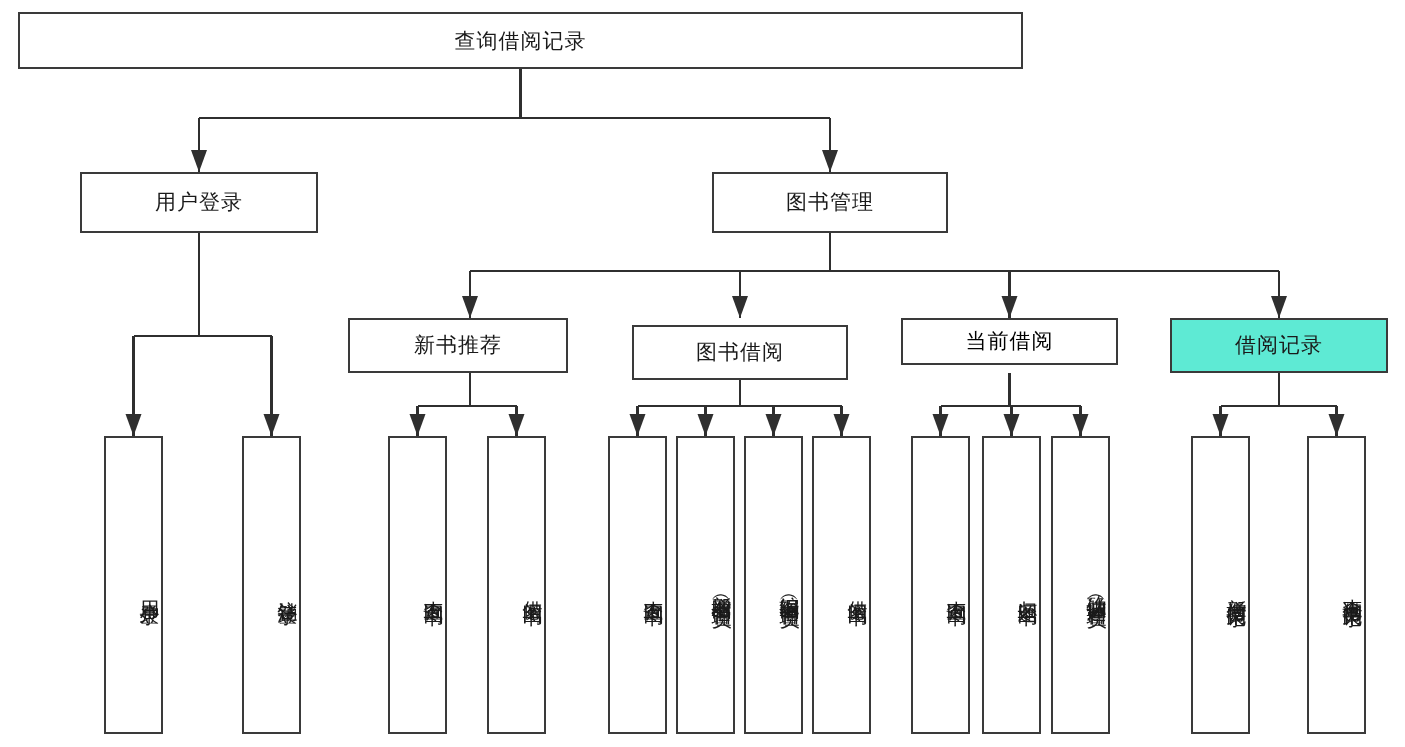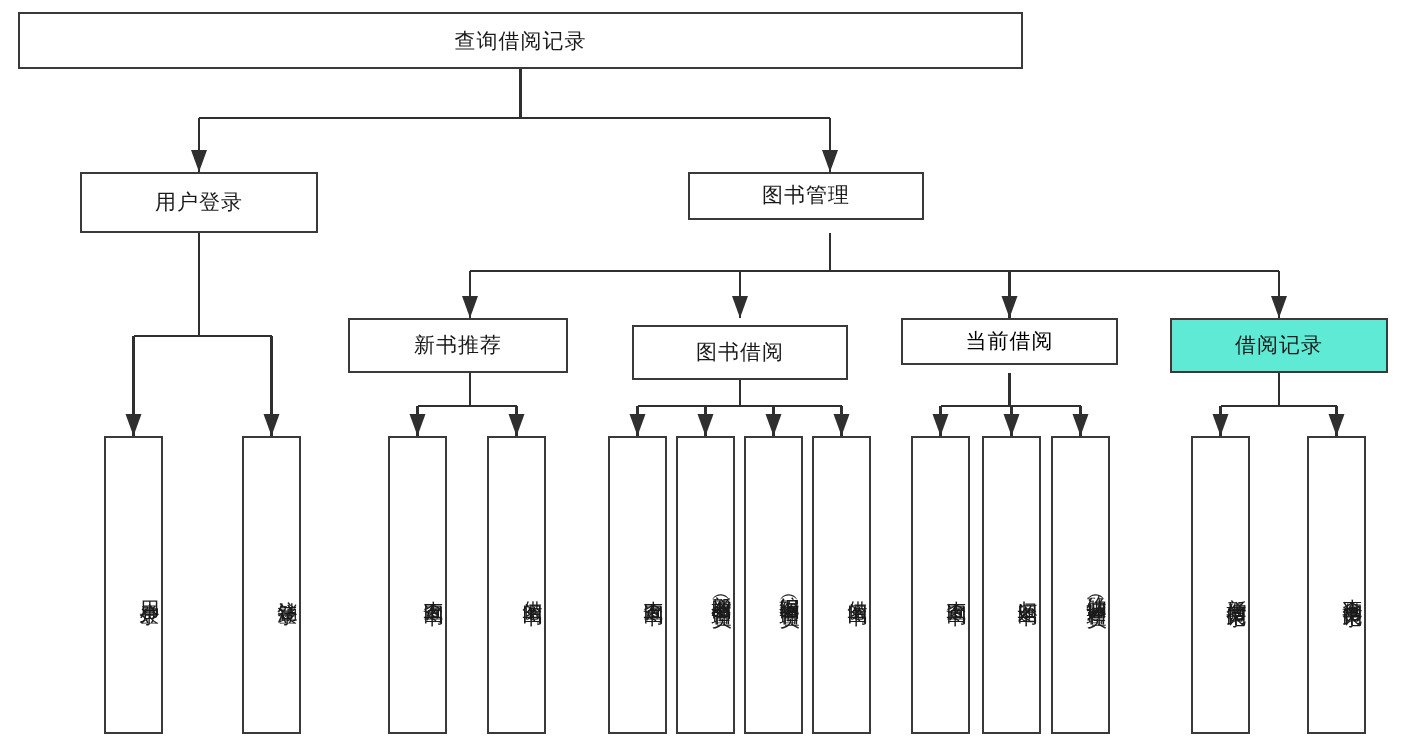--- a/index.html
+++ b/index.html
@@ -128,21 +128,21 @@
       <line x1="1336.5" y1="406" x2="1336.5" y2="436" stroke="#2f2f2f" stroke-width="2.5" shape-rendering="crispEdges"></line>
       <path d="M 1328.5 414 L 1344.5 414 L 1336.5 436 Z" fill="#2f2f2f"></path>
     </svg>
   <div id="nodes">
       <div class="node node-root" style="left: 18px; top: 12px; width: 1005px; height: 57px; border-color: rgb(58, 58, 58); background: rgb(255, 255, 255); color: rgb(26, 26, 26);">
         <span>查询借阅记录</span>
       </div>
       <div class="node node-h" style="left: 80px; top: 172px; width: 238px; height: 61px; border-color: rgb(58, 58, 58); background: rgb(255, 255, 255); color: rgb(26, 26, 26);">
         <span>用户登录</span>
       </div>
-      <div class="node node-h" style="left: 688px; top: 172px; width: 236px; height: 48px; border-color: rgb(58, 58, 58); background: rgb(255, 255, 255); color: rgb(26, 26, 26);">
+      <div class="node node-h" style="left: 712px; top: 172px; width: 236px; height: 61px; border-color: rgb(58, 58, 58); background: rgb(255, 255, 255); color: rgb(26, 26, 26);">
         <span>图书管理</span>
       </div>
       <div class="node node-h" style="left: 348px; top: 318px; width: 220px; height: 55px; border-color: rgb(58, 58, 58); background: rgb(255, 255, 255); color: rgb(26, 26, 26);">
         <span>新书推荐</span>
       </div>
       <div class="node node-h" style="left: 632px; top: 325px; width: 216px; height: 55px; border-color: rgb(58, 58, 58); background: rgb(255, 255, 255); color: rgb(26, 26, 26);">
         <span>图书借阅</span>
       </div>
       <div class="node node-h" style="left: 901px; top: 318px; width: 217px; height: 47px; border-color: rgb(58, 58, 58); background: rgb(255, 255, 255); color: #000000;">
         <span>当前借阅</span>

